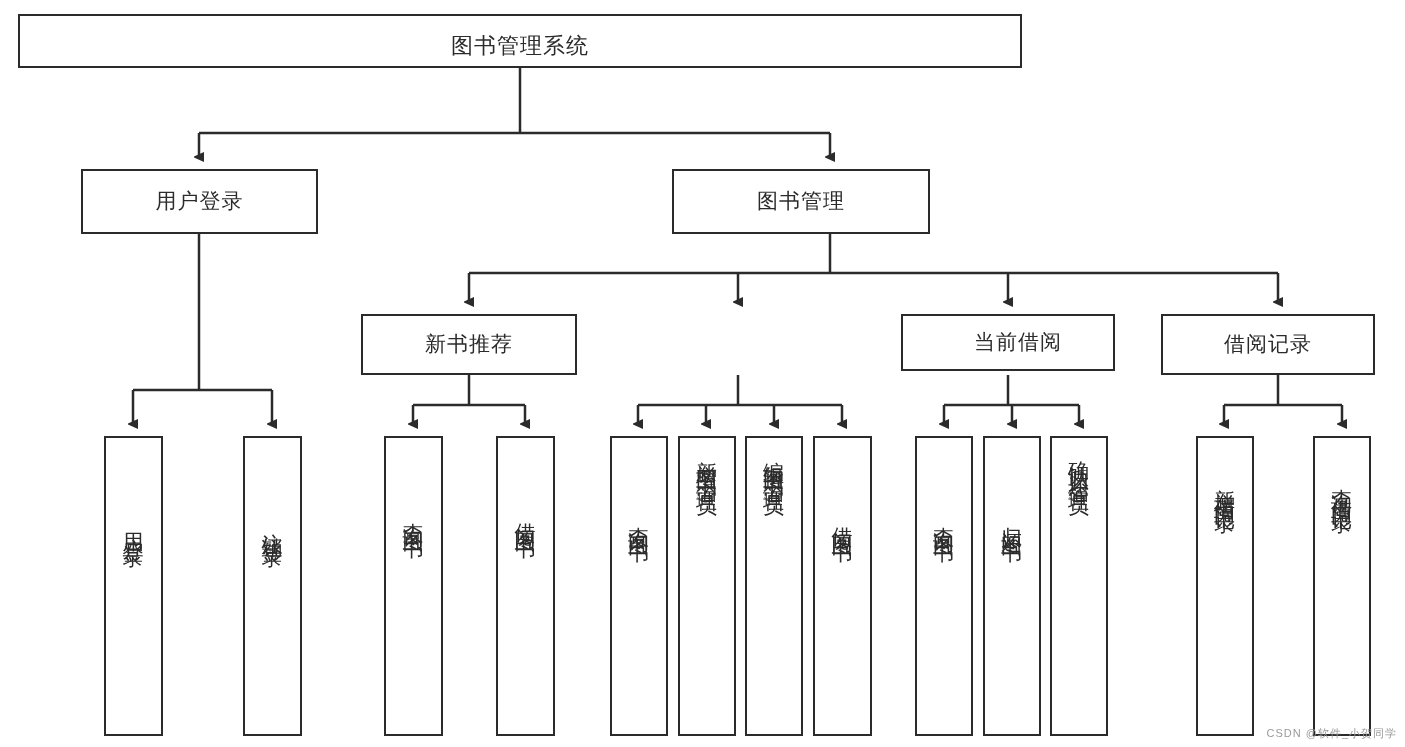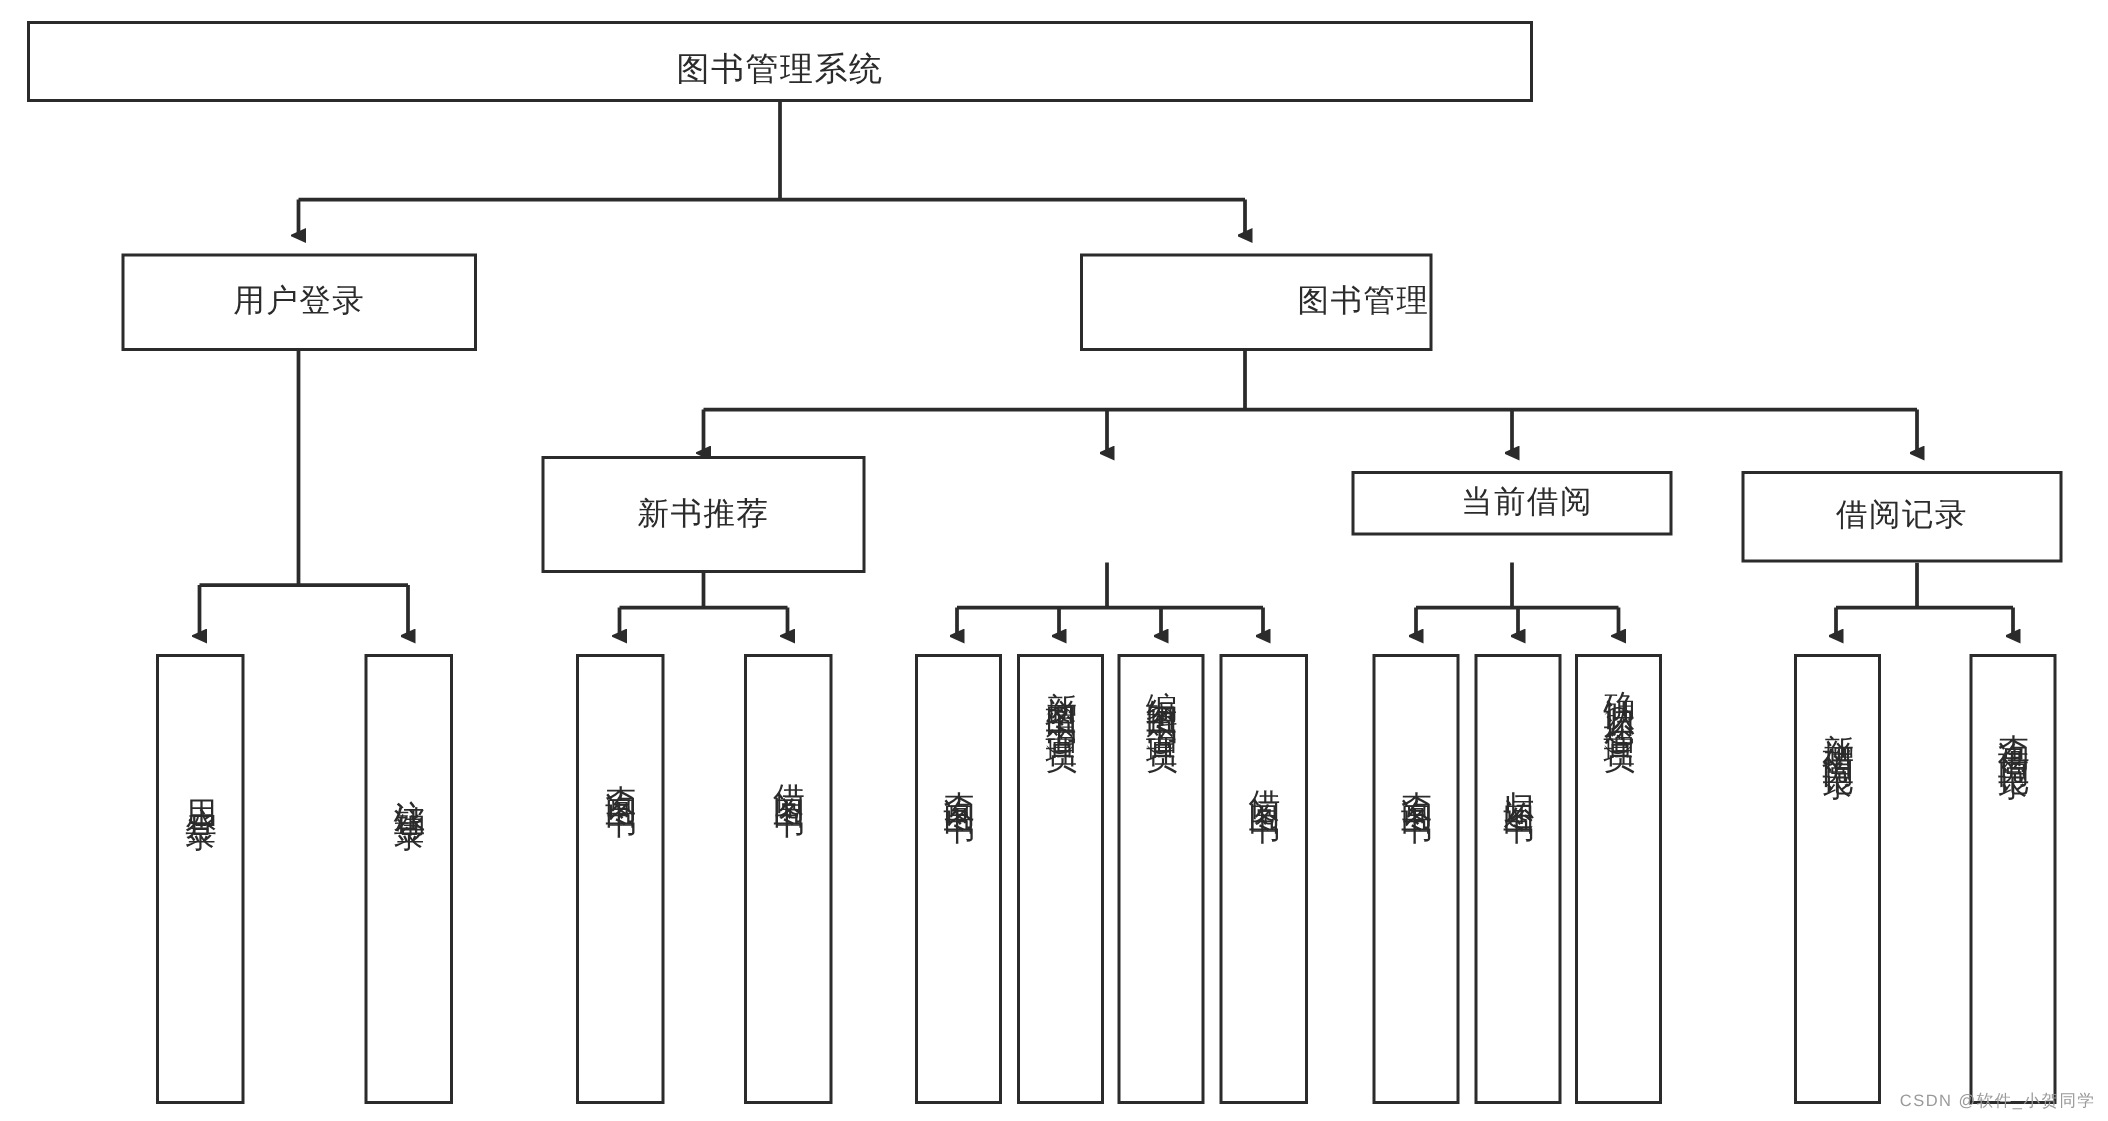--- a/index.html
+++ b/index.html
@@ -109,28 +109,28 @@
     </g>
   </svg>
 
   <div class="node root" style="left:18px;top:14px;width:1004px;height:54px;">
     <span class="lbl">图书管理系统</span>
   </div>
 
   <div class="node" style="left:81px;top:169px;width:237px;height:65px;">
     <span class="lbl">用户登录</span>
   </div>
-  <div class="node" style="left:720px;top:169px;width:235px;height:65px;justify-content:flex-end;">
+  <div class="node" style="left:672px;top:169px;width:258px;height:65px;">
     <span class="lbl">图书管理</span>
   </div>
 
-  <div class="node" style="left:361px;top:304px;width:216px;height:78px;">
+  <div class="node" style="left:361px;top:314px;width:216px;height:61px;">
     <span class="lbl">新书推荐</span>
   </div>
-  <div class="node" style="left:901px;top:314px;width:214px;height:43px;padding-left:20px;">
+  <div class="node" style="left:901px;top:314px;width:214px;height:57px;padding-left:20px;">
     <span class="lbl">当前借阅</span>
   </div>
   <div class="node" style="left:1161px;top:314px;width:214px;height:61px;">
     <span class="lbl">借阅记录</span>
   </div>
 
   <div class="node vert" style="left:104px;top:436px;width:59px;height:300px;">
     <span class="lbl" style="margin-top:78px;">用户登录</span>
   </div>
   <div class="node vert" style="left:243px;top:436px;width:59px;height:300px;">

